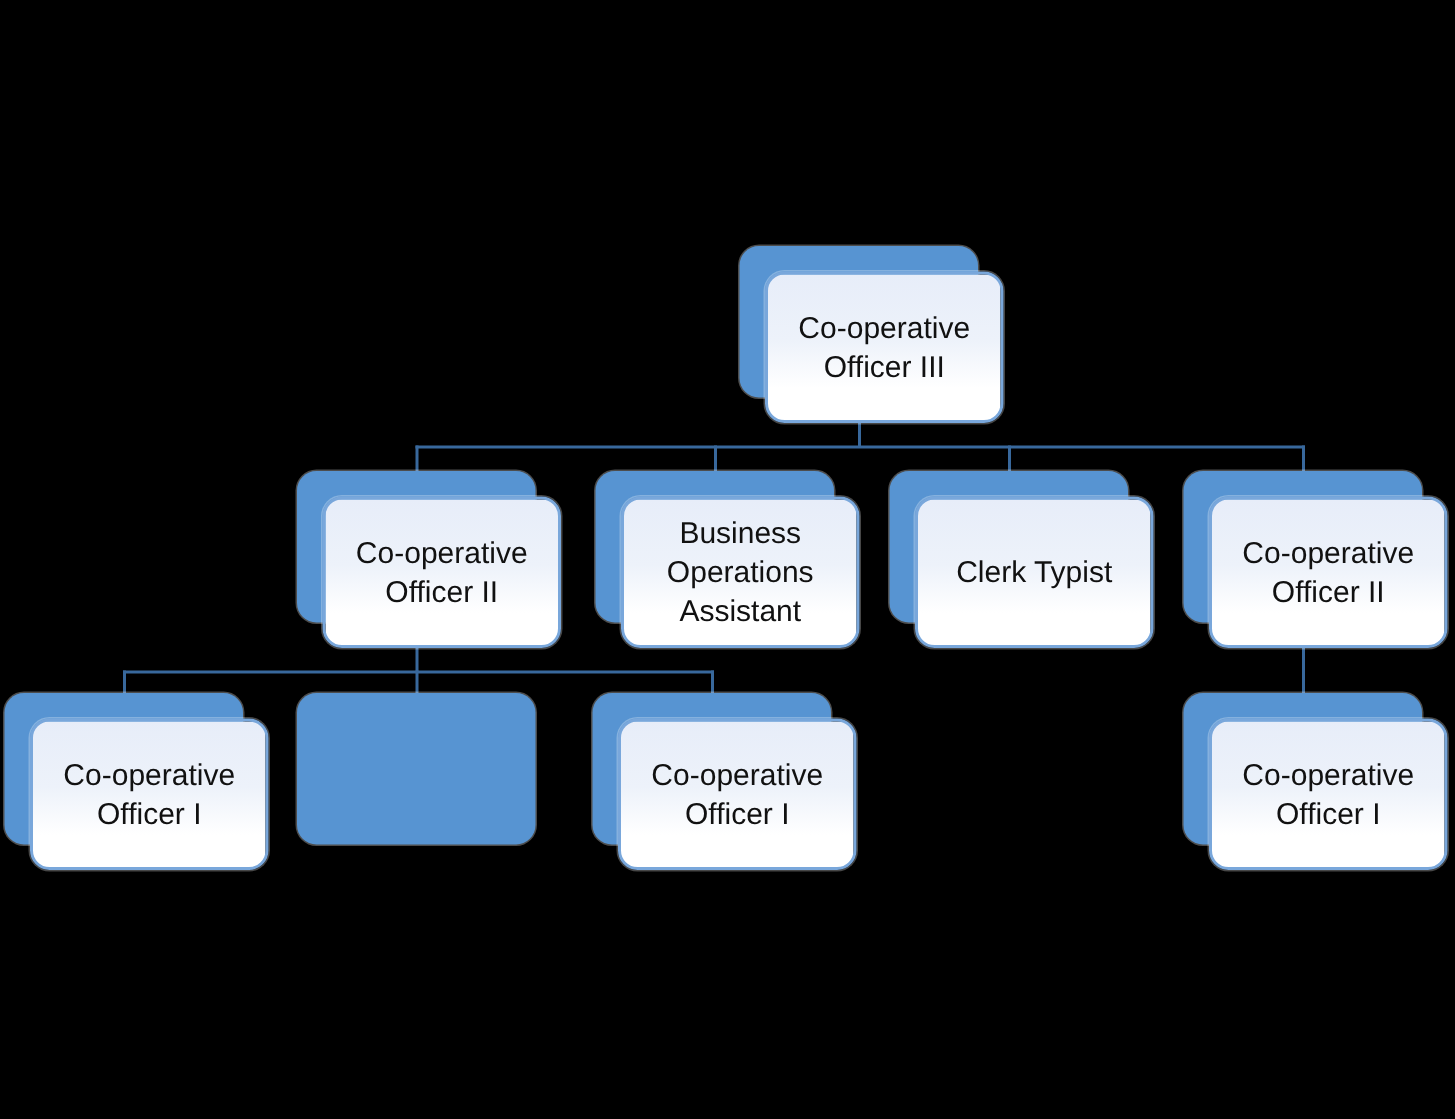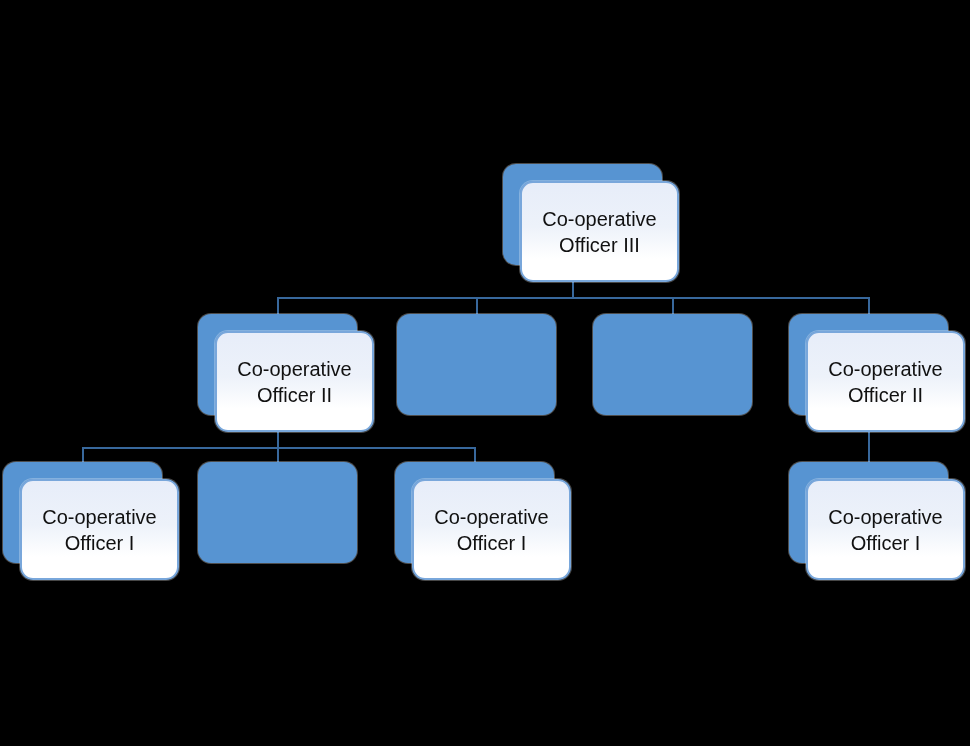--- a/index.html
+++ b/index.html
@@ -73,40 +73,46 @@
   <div class="line" style="left:476px; top:297px; width:2px; height:19px;"></div>
   <div class="line" style="left:672px; top:297px; width:2px; height:19px;"></div>
   <div class="line" style="left:868px; top:297px; width:2px; height:19px;"></div>
   <div class="line" style="left:277px; top:430px; width:2px; height:18px;"></div>
   <div class="line" style="left:82px;  top:447px; width:394px; height:2px;"></div>
   <div class="line" style="left:82px;  top:447px; width:2px; height:16px;"></div>
   <div class="line" style="left:277px; top:447px; width:2px; height:16px;"></div>
   <div class="line" style="left:474px; top:447px; width:2px; height:16px;"></div>
   <div class="line" style="left:868px; top:430px; width:2px; height:33px;"></div>
 
-  <div class="node" style="left:493px; top:164px;margin-left:10px;">
+  <div class="node" style="left:493px; top:164px;">
     <div class="back"></div>
     <div class="front">
       <span class="label">Co-operative Officer III</span>
     </div>
   </div>
 
   <div class="node" style="left:198px; top:314px;">
     <div class="back"></div>
     <div class="front">
       <span class="label">Co-operative Officer II</span>
     </div>
   </div>
 
   <div class="node" style="left:397px; top:314px;">
     <div class="back"></div>
+    <div class="front">
+      <span class="label">Business Operations Assistant</span>
+    </div>
   </div>
 
   <div class="node" style="left:593px; top:314px;">
     <div class="back"></div>
+    <div class="front">
+      <span class="label">Clerk Typist</span>
+    </div>
   </div>
 
   <div class="node" style="left:789px; top:314px;">
     <div class="back"></div>
     <div class="front">
       <span class="label">Co-operative Officer II</span>
     </div>
   </div>
 
   <div class="node" style="left:3px; top:462px;">

